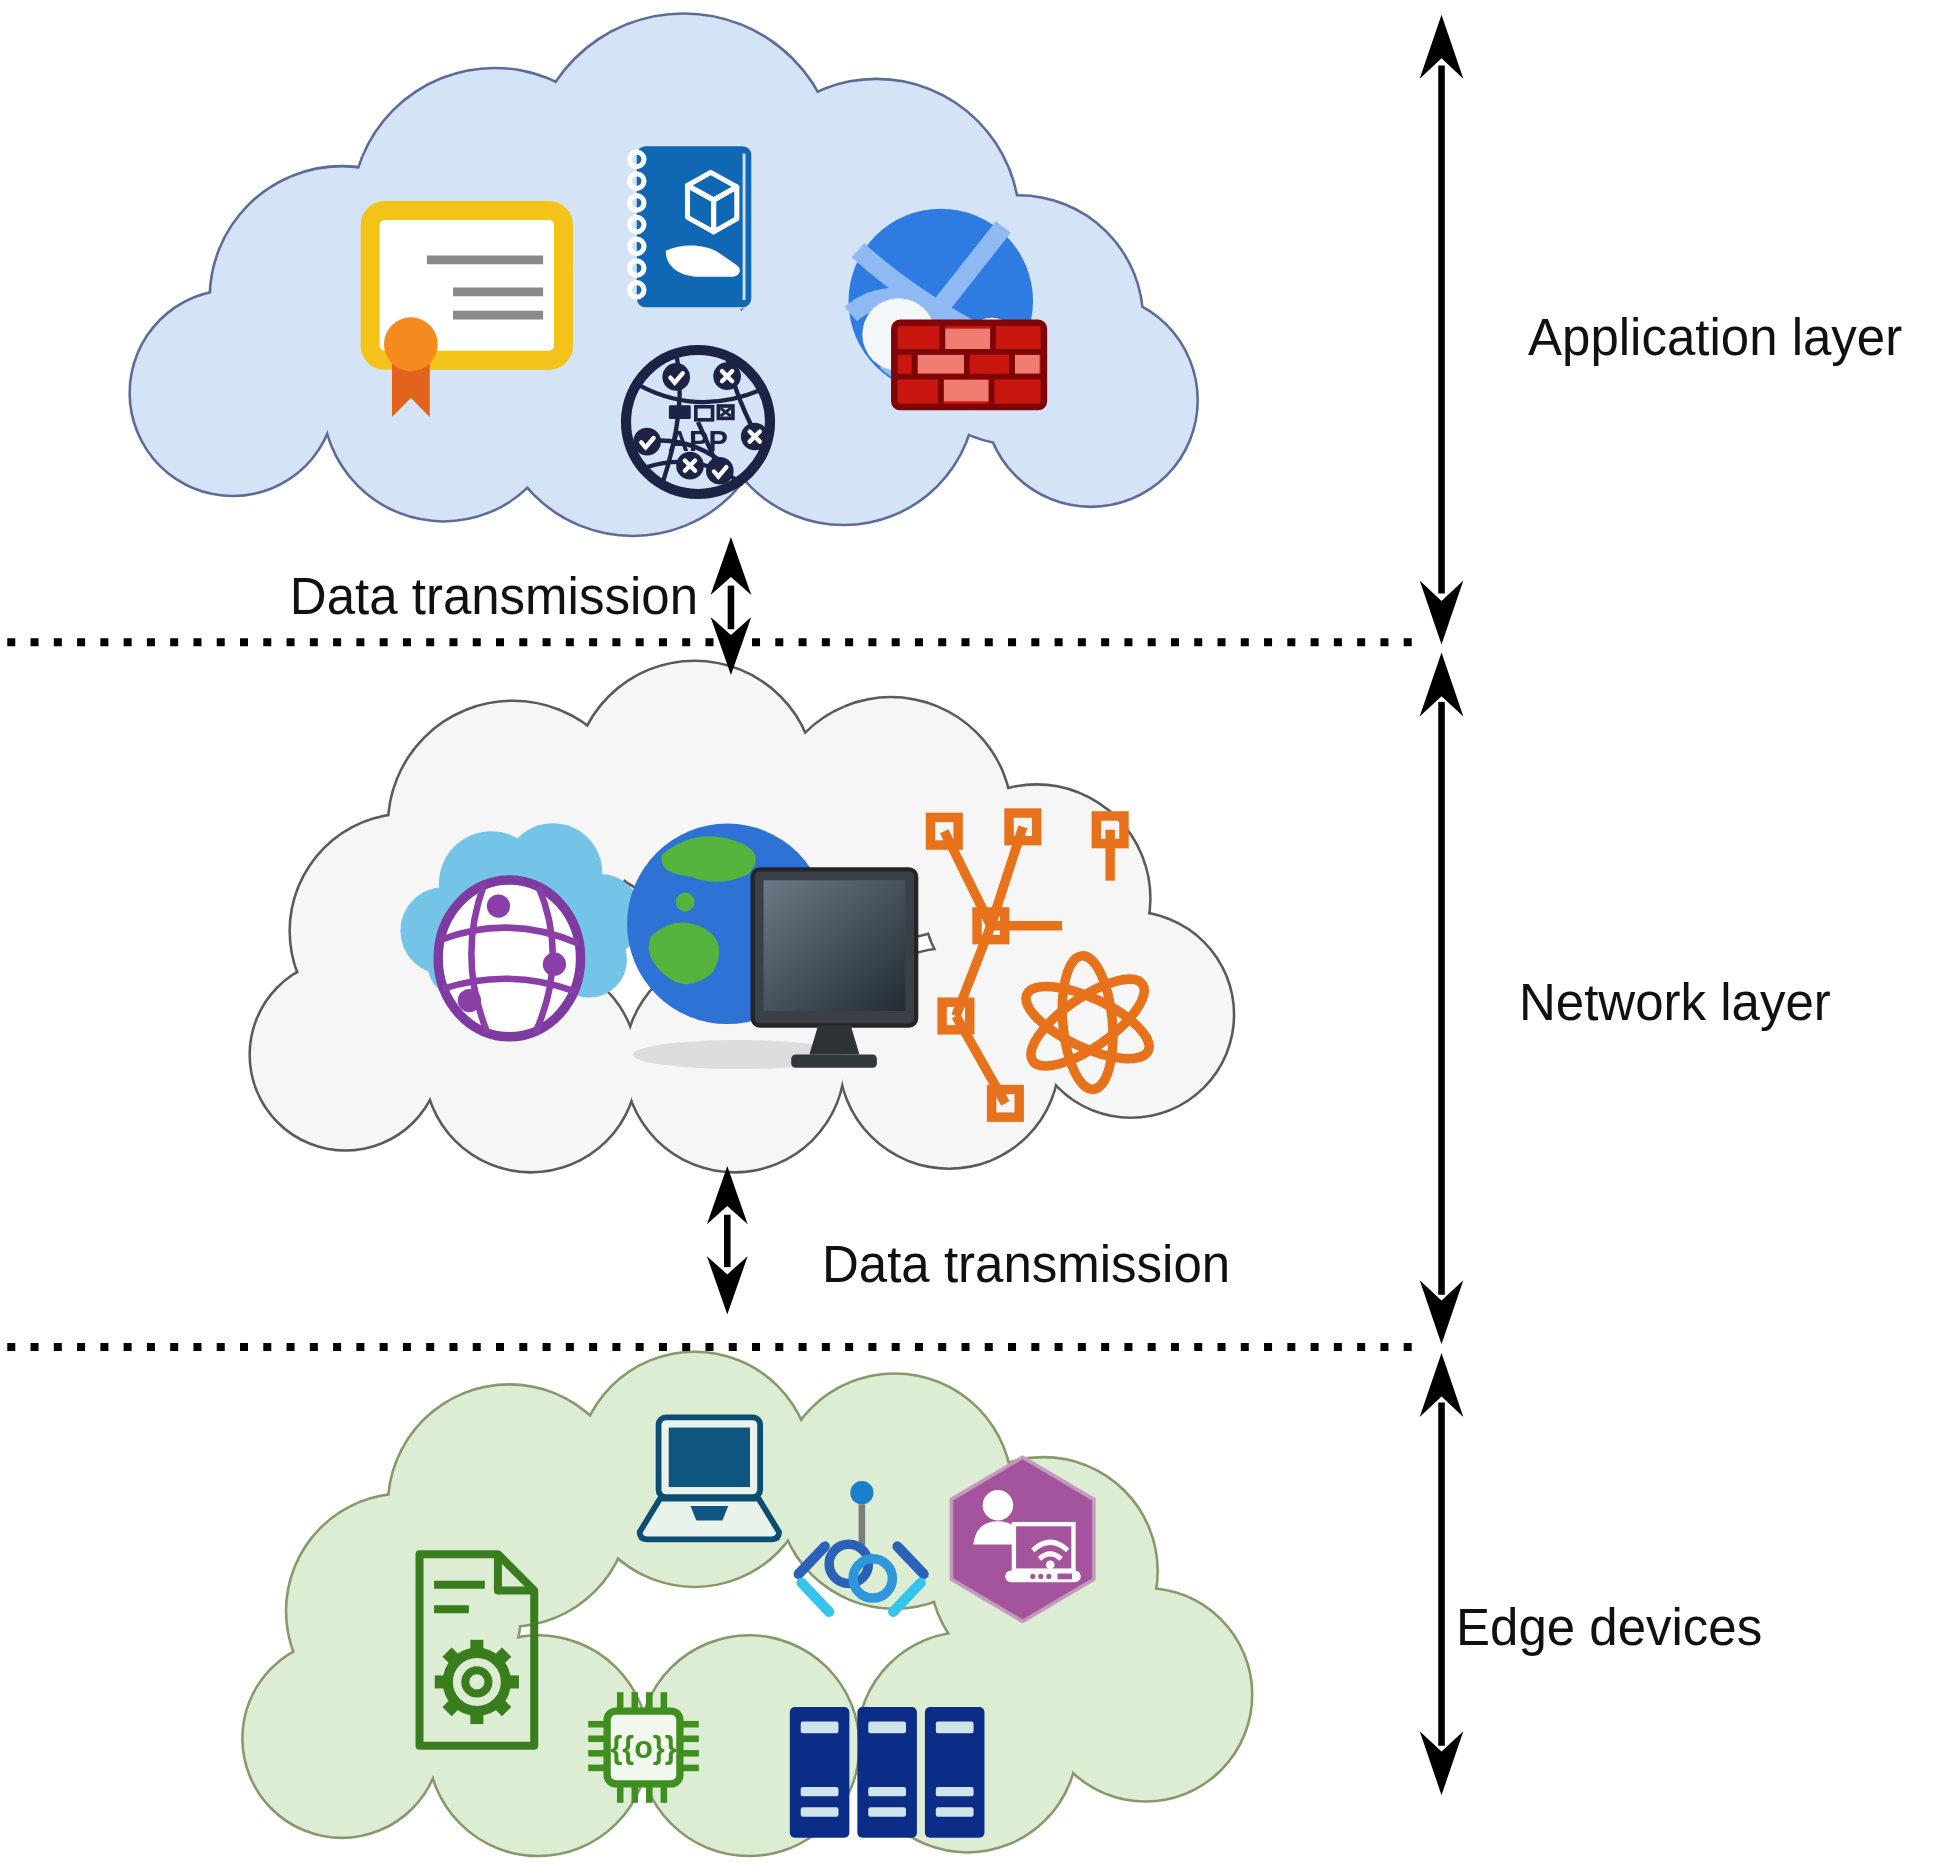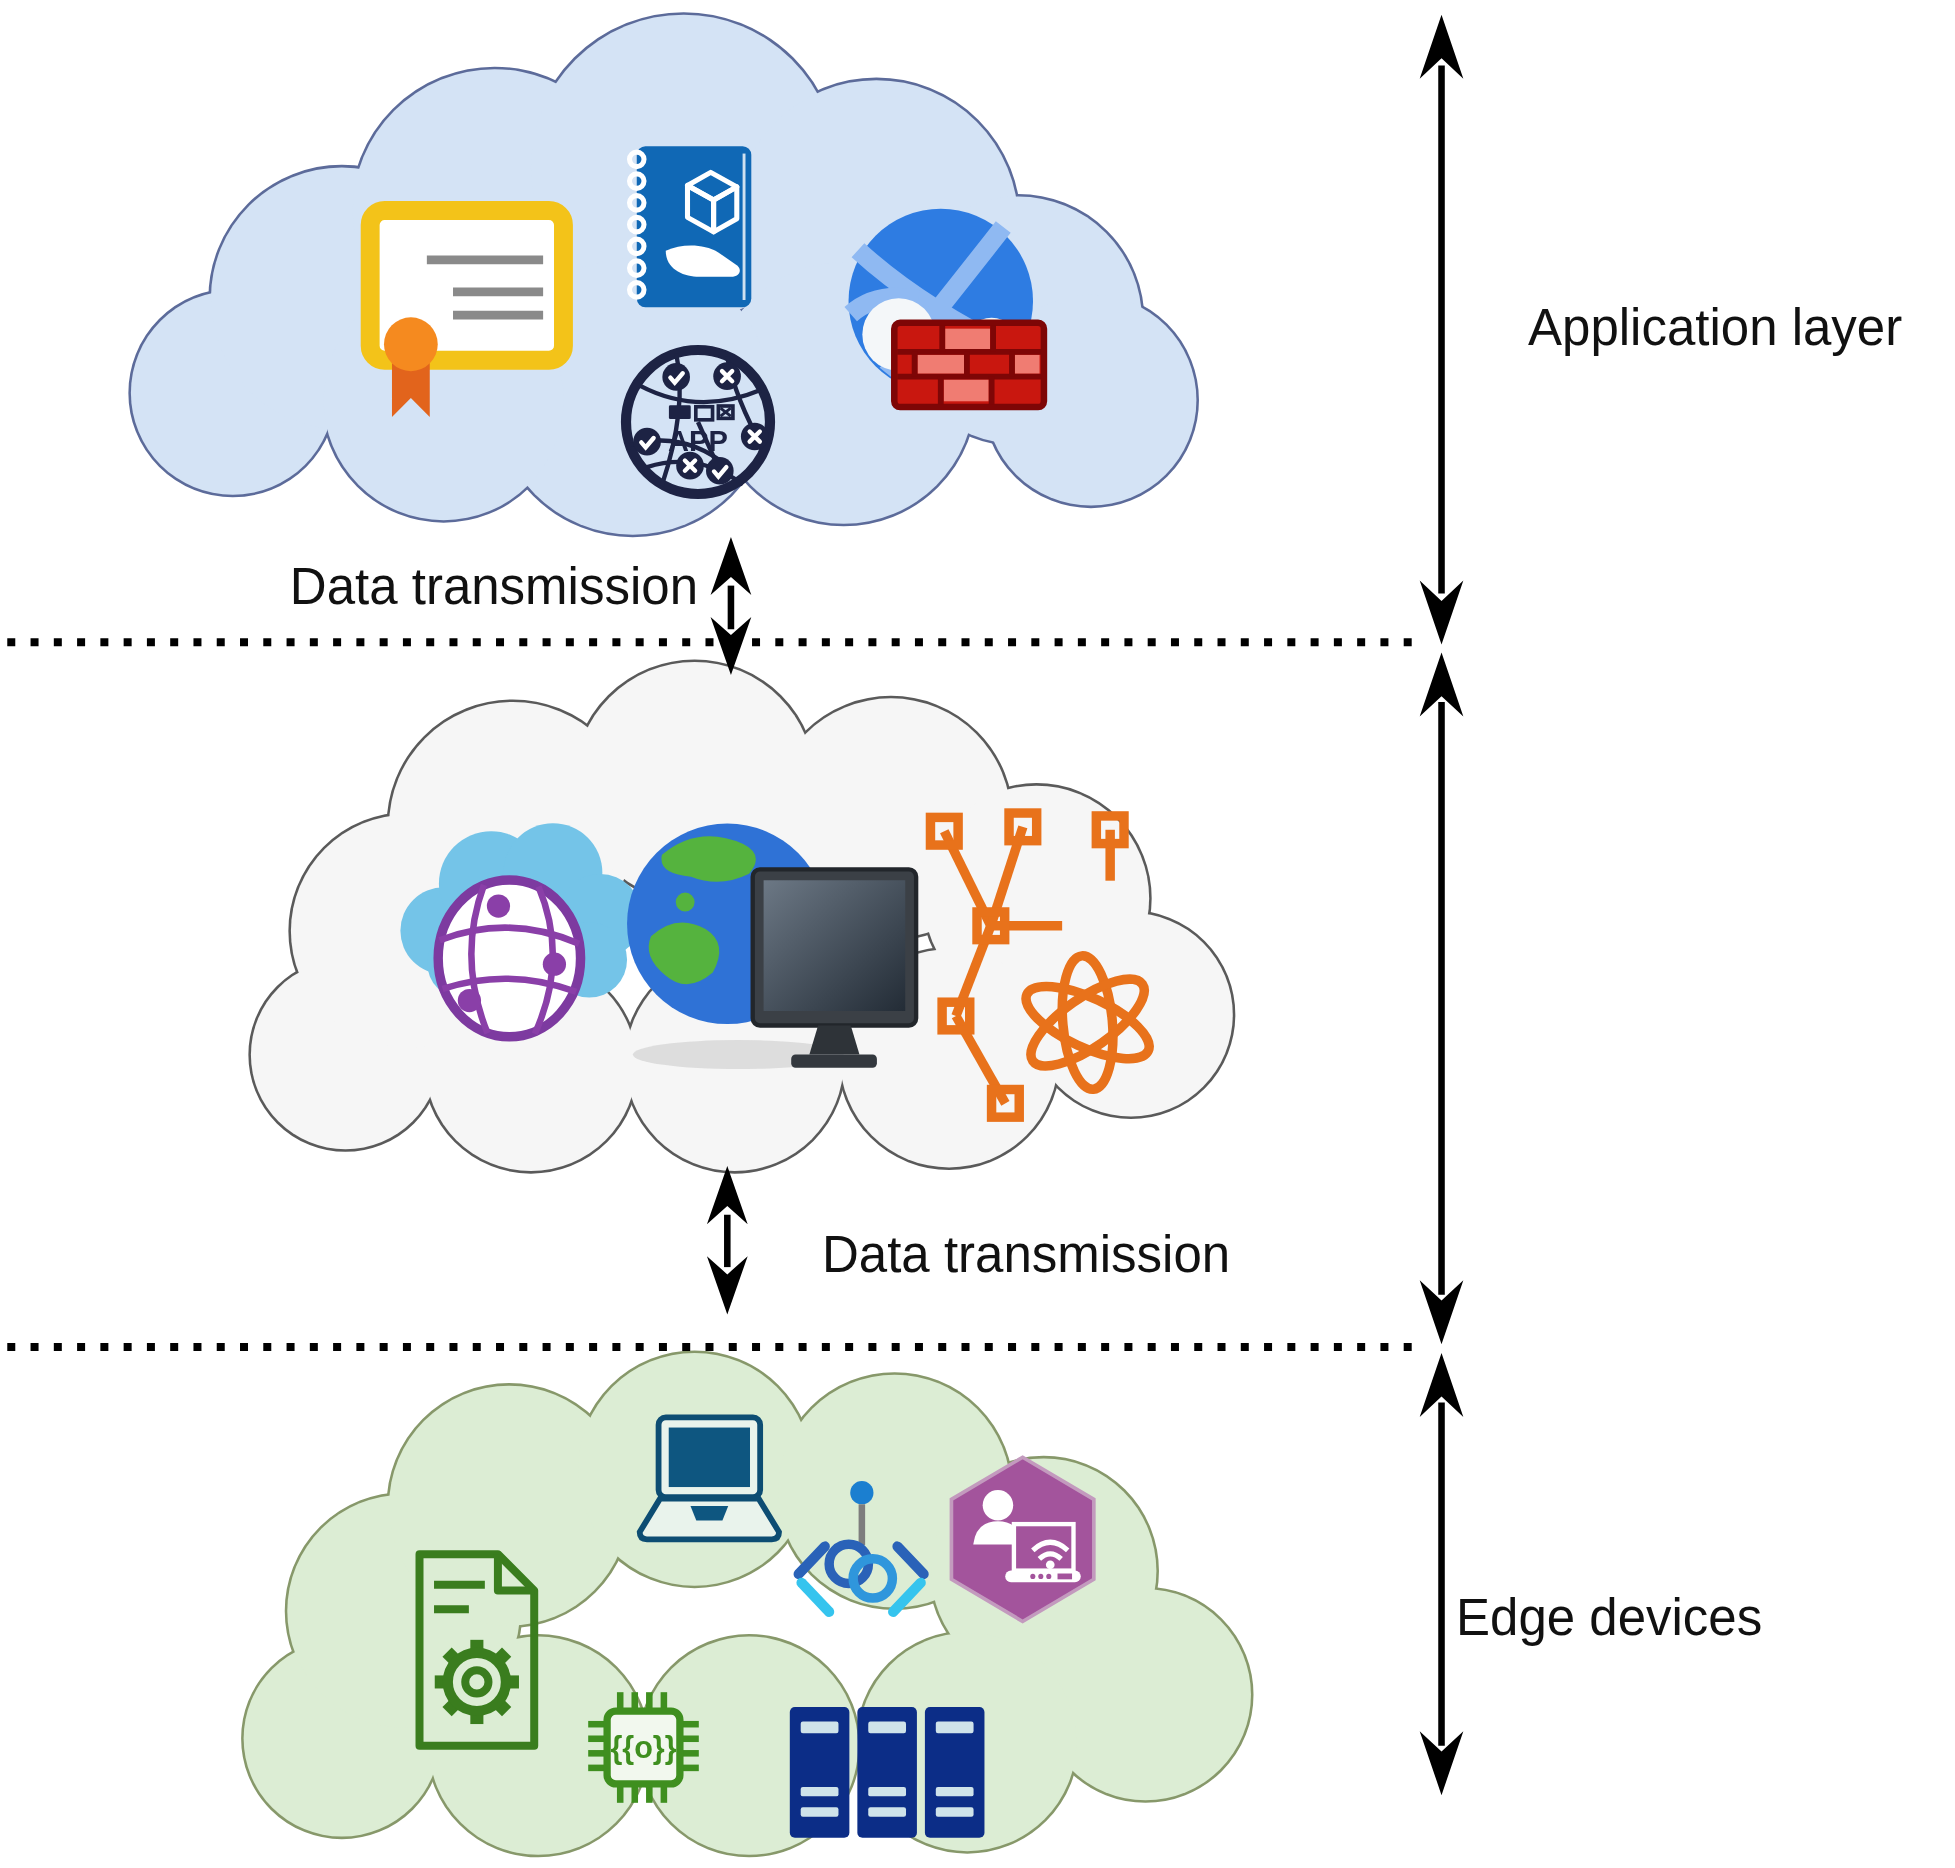--- a/index.html
+++ b/index.html
@@ -1,20 +1,20 @@
 <!DOCTYPE html>
 <html style="font-size:11.6px"><head>
 <meta charset="utf-8">
 <style>
   html,body{margin:0;padding:0;background:#ffffff;}
   #canvas{position:relative;width:1955px;height:1868px;background:#ffffff;overflow:hidden;
           font-family:"Liberation Sans", sans-serif;}
   .abs{position:absolute;}
   .label{position:absolute;color:#111111;font-size:51px;line-height:61px;white-space:nowrap;
-         font-family:"Liberation Sans", sans-serif;}
+         font-family:"Liberation Sans", sans-serif;margin-top:10px;}
   svg text{font-family:"Liberation Sans", sans-serif;}
   
   .cloudA-stroke{fill:#d4e3f5;stroke:#5c6b9a;stroke-width:7;}
   .cloudA-fill{fill:#d4e3f5;}
   .cloudB-stroke{fill:#f6f6f6;stroke:#5a5a5a;stroke-width:7;}
   .cloudB-fill{fill:#f6f6f6;}
   .cloudC-stroke{fill:#dcedd4;stroke:#87986a;stroke-width:7;}
   .cloudC-fill{fill:#dcedd4;}
   .arrow{fill:#000000;}
   .shaft{stroke:#000000;stroke-width:9;}
@@ -381,16 +381,17 @@
         <rect x="209" y="118" width="52" height="13" rx="3"></rect>
       <rect x="23" y="146" width="52" height="13" rx="3"></rect>
         <rect x="116" y="146" width="52" height="13" rx="3"></rect>
         <rect x="209" y="146" width="52" height="13" rx="3"></rect>
     </g>
   </svg>
 
   <div class="label" style="left:269px;top:556px;width:429px;text-align:right">Data transmission</div>
   <div class="label" style="left:822px;top:1224px">Data transmission</div>
   <div class="label" style="left:1528px;top:297px">Application layer</div>
+  <div class="label" style="left:1519px;top:962px">Network layer</div>
   <div class="label" style="left:1456px;top:1587px">Edge devices</div>
 
 </div>
 
 
 </body></html>

